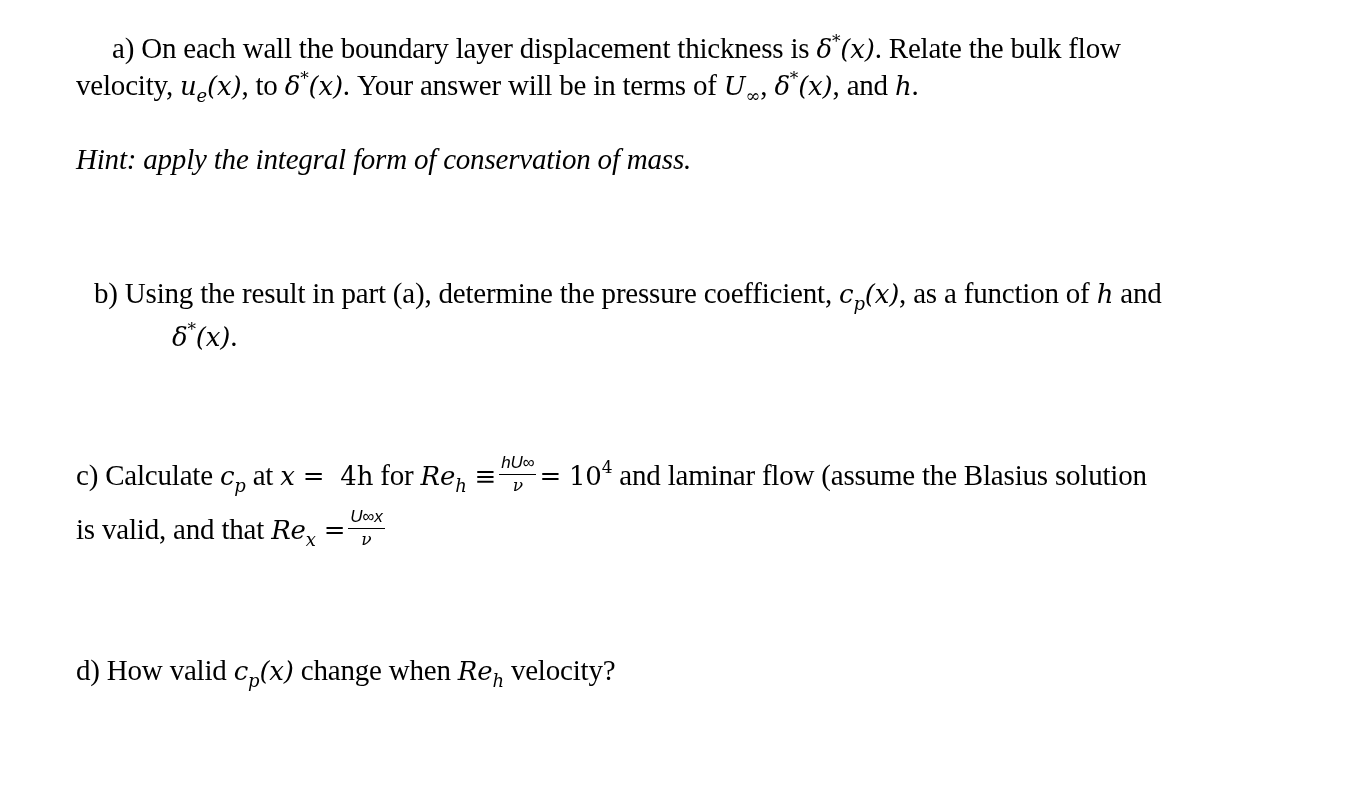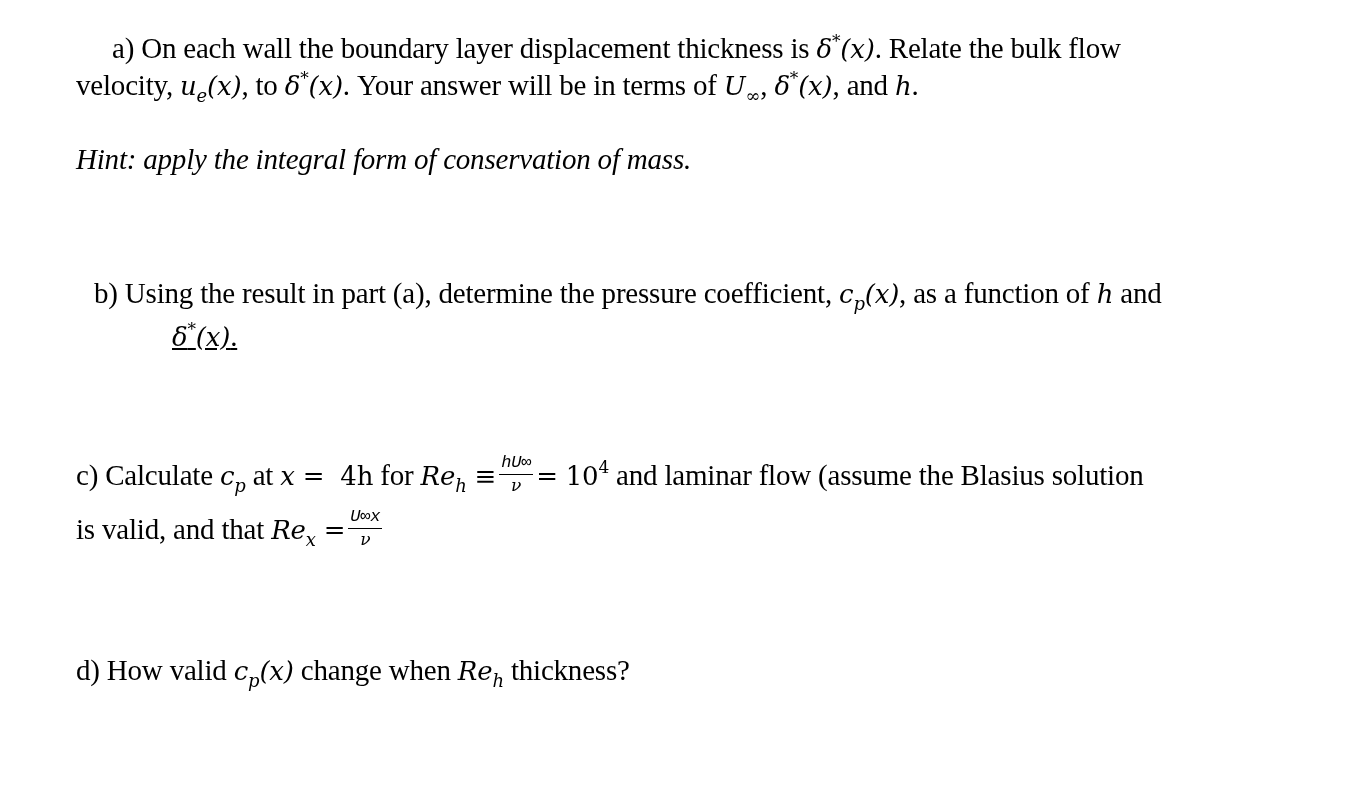--- a/index.html
+++ b/index.html
@@ -57,21 +57,21 @@
     .frac {
       display: inline-block;
       vertical-align: middle;
       text-align: center;
       position: relative;
       top: -4px;
       margin: 0 3px;
     }
     .frac .num {
       display: block;
-      font-family: Liberation Mono, monospace;
+      font-family: Liberation Sans, sans-serif;
       font-style: italic;
       font-size: 17px;
       padding: 0 2px 1px 2px;
       border-bottom: 1.3px solid #000;
       line-height: 1.1;
     }
     .frac .den {
       display: block;
       font-family: "DejaVu Serif", "Liberation Serif", serif;
       font-style: italic;
@@ -90,27 +90,27 @@
 <div class="line" style="left:76px; top:71px;">
   <span>velocity, </span><span class="m">u</span><span class="sub">e</span><span class="m">(x)</span><span>, to </span><span class="m">δ</span><span class="sup-star">*</span><span class="m">(x)</span><span>. Your answer will be in terms of </span><span class="m">U</span><span class="sub" style="font-style:normal;">∞</span><span>, </span><span class="m">δ</span><span class="sup-star">*</span><span class="m">(x)</span><span>, and </span><span class="m">h</span><span>.</span>
 </div>
 
 <div class="line hint" style="left:76px; top:145px;">Hint: apply the integral form of conservation of mass.</div>
 
 <div class="line" style="left:94px; top:279px;">
   <span>b) Using the result in part (a), determine the pressure coefficient, </span><span class="m">c</span><span class="sub">p</span><span class="m">(x)</span><span>, as a function of </span><span class="m">h</span><span> and</span>
 </div>
 
-<div class="line" style="left:172px; top:322px;text-decoration:underline;">
+<div class="line" style="left:172px; top:322px;">
   <span class="m">δ</span><span class="sup-star">*</span><span class="m">(x)</span><span>.</span>
 </div>
 
 <div class="line" style="left:76px; top:458px;">
   <span>c) Calculate </span><span class="m">c</span><span class="sub">p</span><span> at </span><span class="m">x</span><span class="sp"></span><span class="mu">=</span><span class="sp"></span><span class="sp"></span><span class="m" style="font-style:normal;"><span>4h</span></span><span> for </span><span class="m">Re</span><span class="sub">h</span><span class="sp"></span><span class="mu">≡</span><span class="frac"><span class="num">hU∞</span><span class="den">ν</span></span><span class="mu">=</span><span class="sp"></span><span class="mu">10</span><span class="sup">4</span><span> and laminar flow (assume the Blasius solution</span>
 </div>
 
 <div class="line" style="left:76px; top:512px;">
   <span>is valid, and that </span><span class="m">Re</span><span class="sub">x</span><span class="sp"></span><span class="mu">=</span><span class="frac"><span class="num">U∞x</span><span class="den">ν</span></span>
 </div>
 
 <div class="line" style="left:76px; top:656px;">
-  <span>d) How valid </span><span class="m">c</span><span class="sub">p</span><span class="m">(x)</span><span> change when </span><span class="m">Re</span><span class="sub">h</span><span> thickness?</span>
+  <span>d) How valid </span><span class="m">c</span><span class="sub">p</span><span class="m">(x)</span><span> change when </span><span class="m">Re</span><span class="sub">h</span><span> velocity?</span>
 </div>
 
 </body></html>

